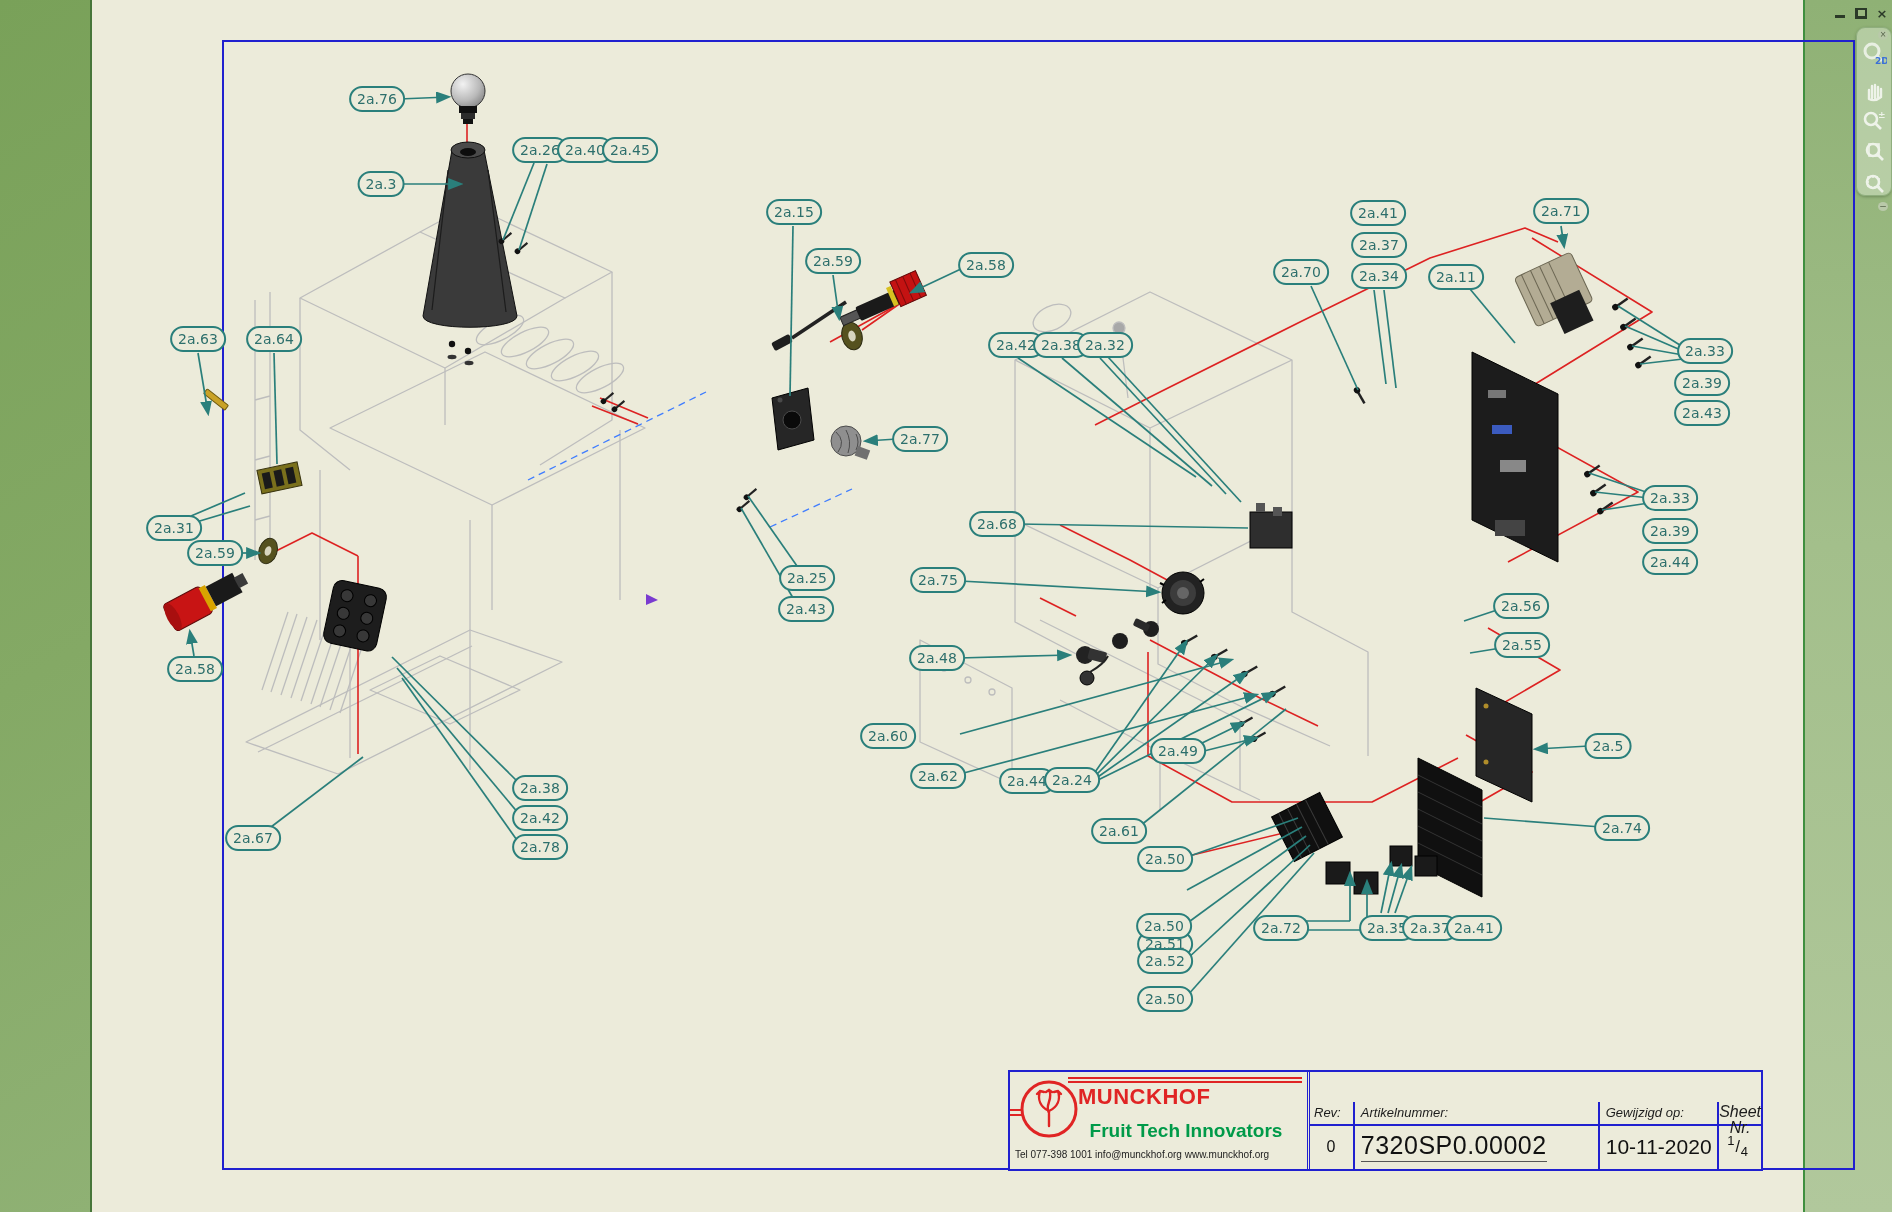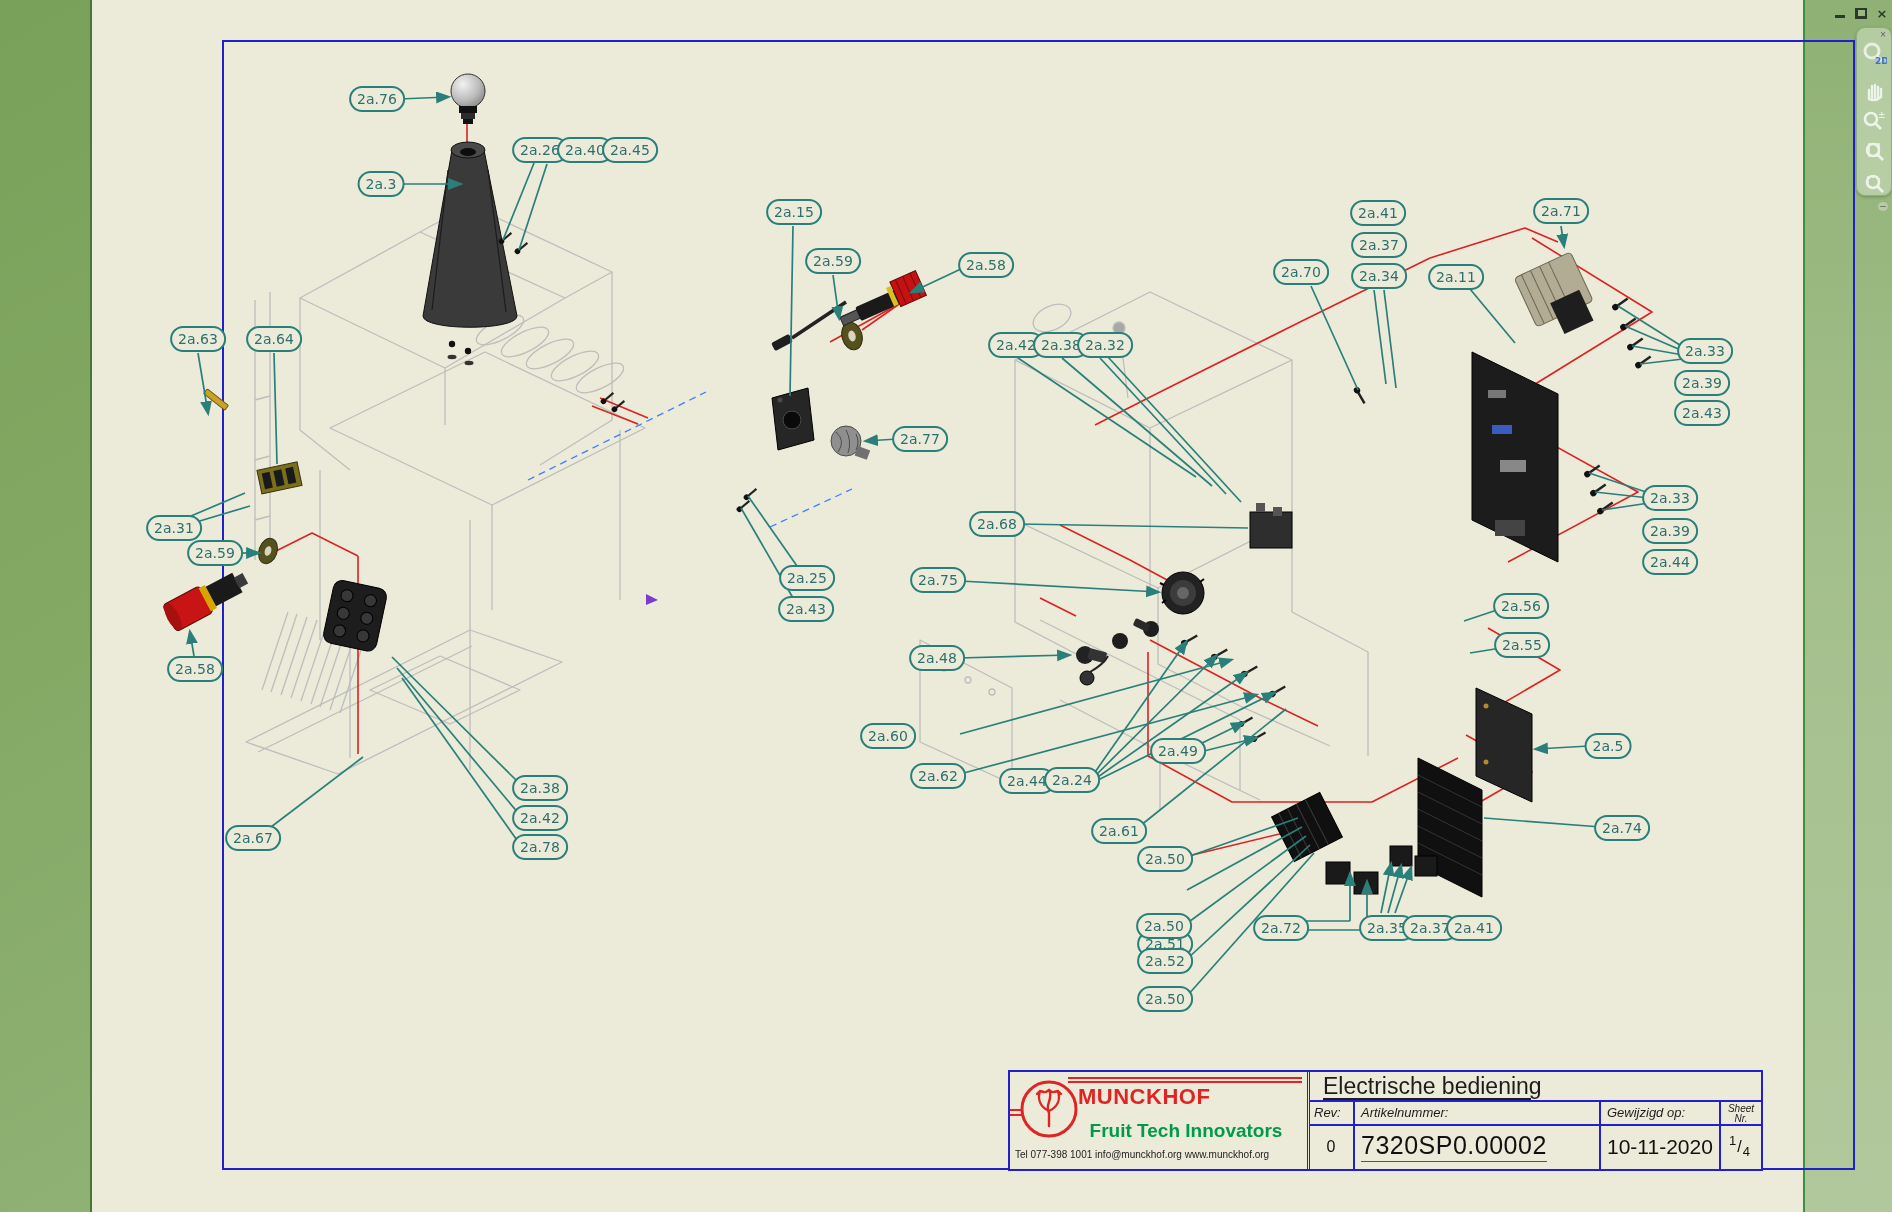--- a/index.html
+++ b/index.html
@@ -48,21 +48,21 @@
   .tb-title{position:absolute;left:14px;top:1px;font-size:23px;color:#1c1c1c;
        text-decoration:underline;text-underline-offset:4px;}
   .tb-grid{position:absolute;left:0;top:30px;right:0;bottom:0;display:flex;}
   .tb-col{height:100%;box-sizing:border-box;border-right:2px solid #2020cf;position:relative;}
   .tb-col:last-child{border-right:none;}
   .tb-col .lbl{display:block;font-style:italic;font-size:13px;color:#1c1c1c;padding:3px 0 0 6px;height:24px;box-sizing:border-box;border-bottom:2px solid #2020cf;}
   .tb-col .val{display:flex;align-items:center;padding-left:6px;height:41px;color:#111;}
   .c-rev{width:46px;} .c-rev .lbl{padding-left:5px;} .c-rev .val{justify-content:center;padding-left:0;font-size:16px;}
   .c-art{width:246px;} .c-art .val span{font-size:25px;letter-spacing:0.5px;border-bottom:1.5px solid #555;padding-bottom:1px;}
   .c-gew{width:120px;} .c-gew .val{font-size:21px;}
-  .c-sheet{flex:1;} .c-sheet .lbl{font-size:10px;line-height:1.0;padding-top:2px;text-align:center;padding-left:0;}
+  .c-sheet{flex:1;} .c-sheet .lbl{font-size:16px;line-height:1.0;padding-top:2px;text-align:center;padding-left:0;}
   .c-sheet .val{font-size:13px;padding-left:8px;}
   .c-sheet .val .num{font-size:13px;position:relative;top:-6px;}
   .c-sheet .val .den{font-size:13px;position:relative;top:5px;}
   .c-sheet .val .sl{font-size:16px;margin:0 1px;}
   .logo-brand{position:absolute;left:68px;top:12px;font-size:22px;font-weight:800;color:#e02424;letter-spacing:0.5px;}
   .logo-tag{position:absolute;left:60px;top:48px;width:232px;text-align:center;font-size:19px;font-weight:bold;color:#009a49;}
   .logo-contact{position:absolute;left:5px;top:77px;width:290px;font-size:10px;color:#222;white-space:nowrap;}
   .redline{position:absolute;background:#e02424;height:2px;}
 </style>
 </head>
@@ -545,23 +545,20 @@
     <div class="redline" style="left:0;top:42px;width:13px;"></div>
     <svg width="62" height="62" style="position:absolute;left:8px;top:6px;">
       <circle cx="31" cy="31" r="27" fill="none" stroke="#e02424" stroke-width="3"></circle>
       <path d="M31,48 L31,33 M31,33 C23,29 19,22 22,13 M31,33 C39,29 43,22 40,13 M31,35 C26,27 36,21 31,12 M22,13 l-3,3 m3,-3 l4,1 M40,13 l3,3 m-3,-3 l-4,1 M31,12 l-3,2 m3,-2 l3,2" fill="none" stroke="#e02424" stroke-width="2.4" stroke-linecap="round"></path>
     </svg>
     <div class="logo-brand">MUNCKHOF</div>
     <div class="logo-tag">Fruit Tech Innovators</div>
     <div class="logo-contact">Tel 077-398 1001    info@munckhof.org    www.munckhof.org</div>
   </div>
   <div class="tb-right">
-    <div class="tb-titlerow">
-      <div class="tb-title">Electrische bediening</div>
-    </div>
     <div class="tb-grid">
       <div class="tb-col c-rev">
         <span class="lbl">Rev:</span>
         <div class="val">0</div>
       </div>
       <div class="tb-col c-art">
         <span class="lbl">Artikelnummer:</span>
         <div class="val">
             <span>7320SP0.00002</span>
           </div>

